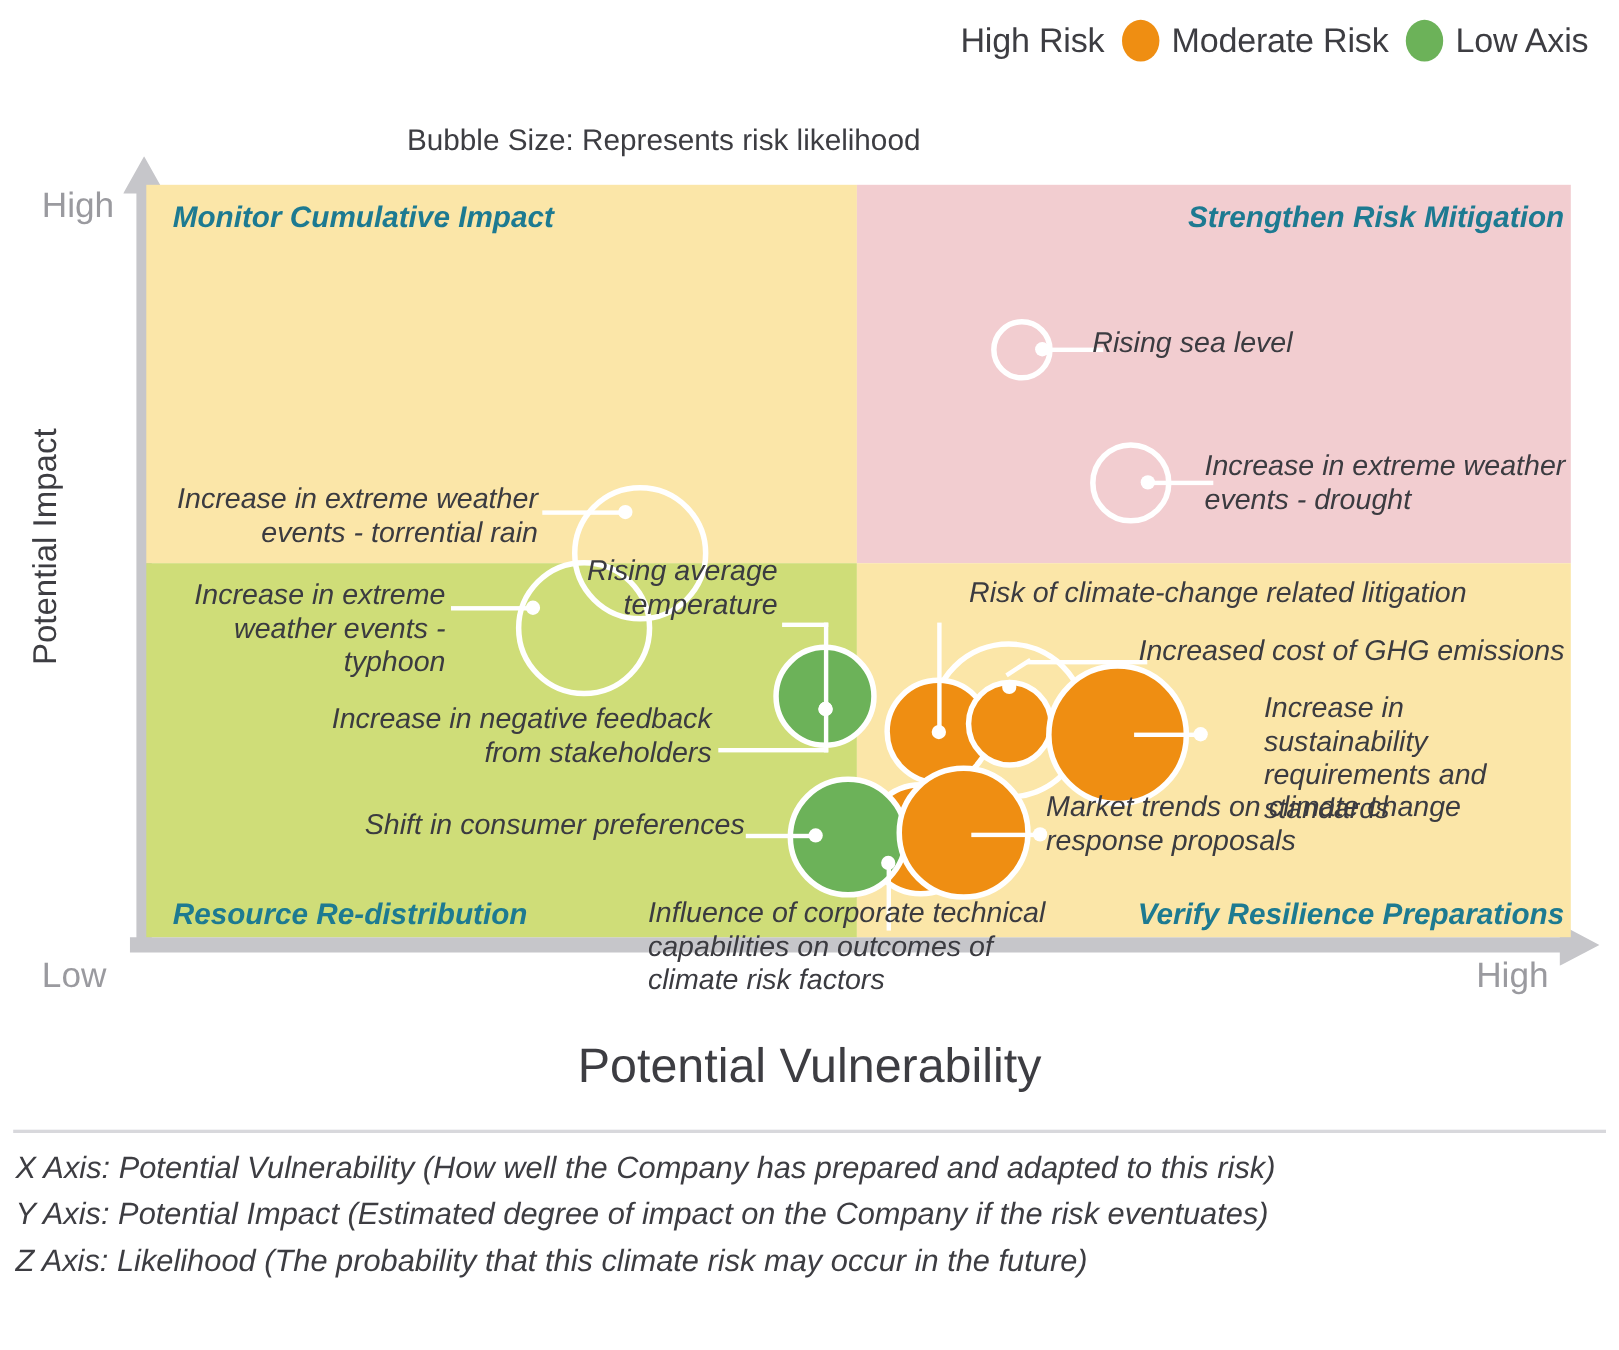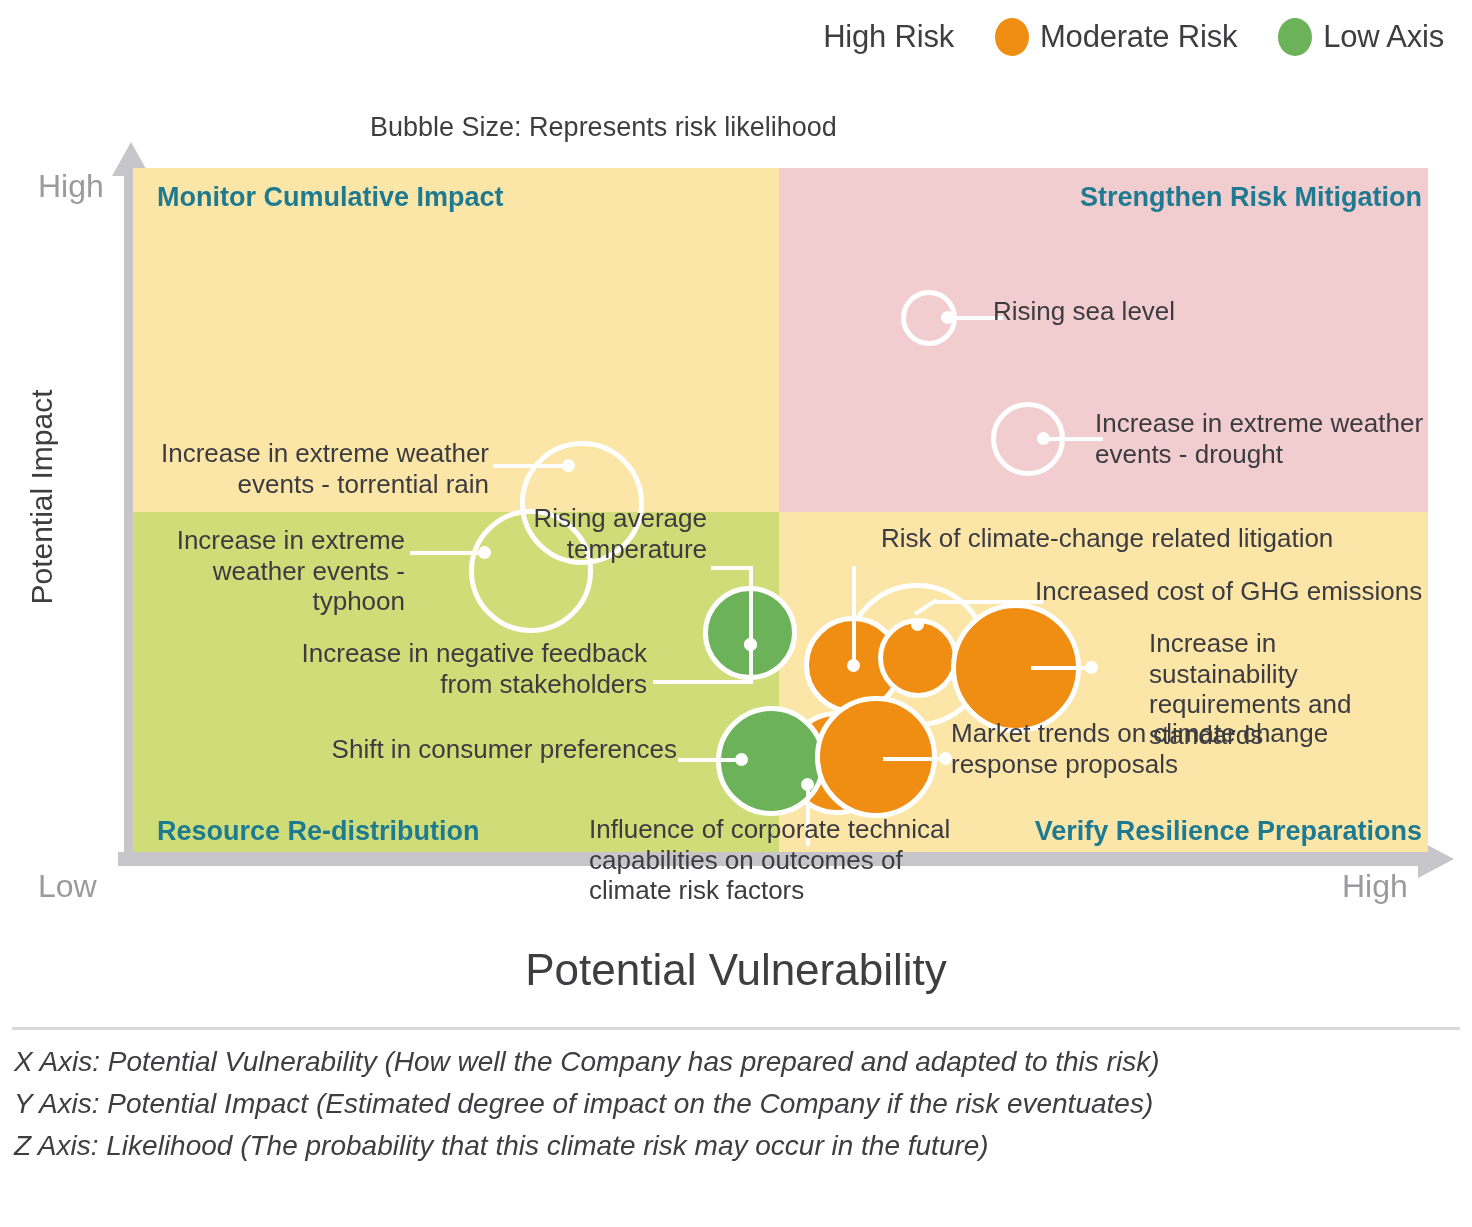--- a/index.html
+++ b/index.html
@@ -16,21 +16,21 @@
     overflow: hidden;
   }
 
   
   #legend {
     position: absolute;
     top: 18px; left: 0; right: 28px;
     display: flex;
     justify-content: flex-end;
     align-items: center;
-    gap: 41px;
+    gap: 16px;
   }
   .legend-item { display: flex; align-items: center; gap: 11px; }
   .legend-dot {
     width: 34px; height: 38px;
     border-radius: 50%;
   }
   .legend-label {
     font-size: 31px;
     color: #3d3d42;
     letter-spacing: -0.2px;
@@ -90,21 +90,21 @@
   #x-axis-arrow {
     position: absolute;
     left: 118px; top: 840px;
     width: 1336px; height: 38px;
   }
 
   
   #plot {
     position: absolute;
     left: 133px; top: 168px;
-    width: 1295px; height: 684px;
+    width: 1295px; height: 684px; font-style: italic;
   }
   .quadrant {
     position: absolute;
   }
   .quad-label {
     position: absolute;
     font-size: 27px;
     font-weight: bold;
     color: #1d7a91;
     white-space: nowrap;

